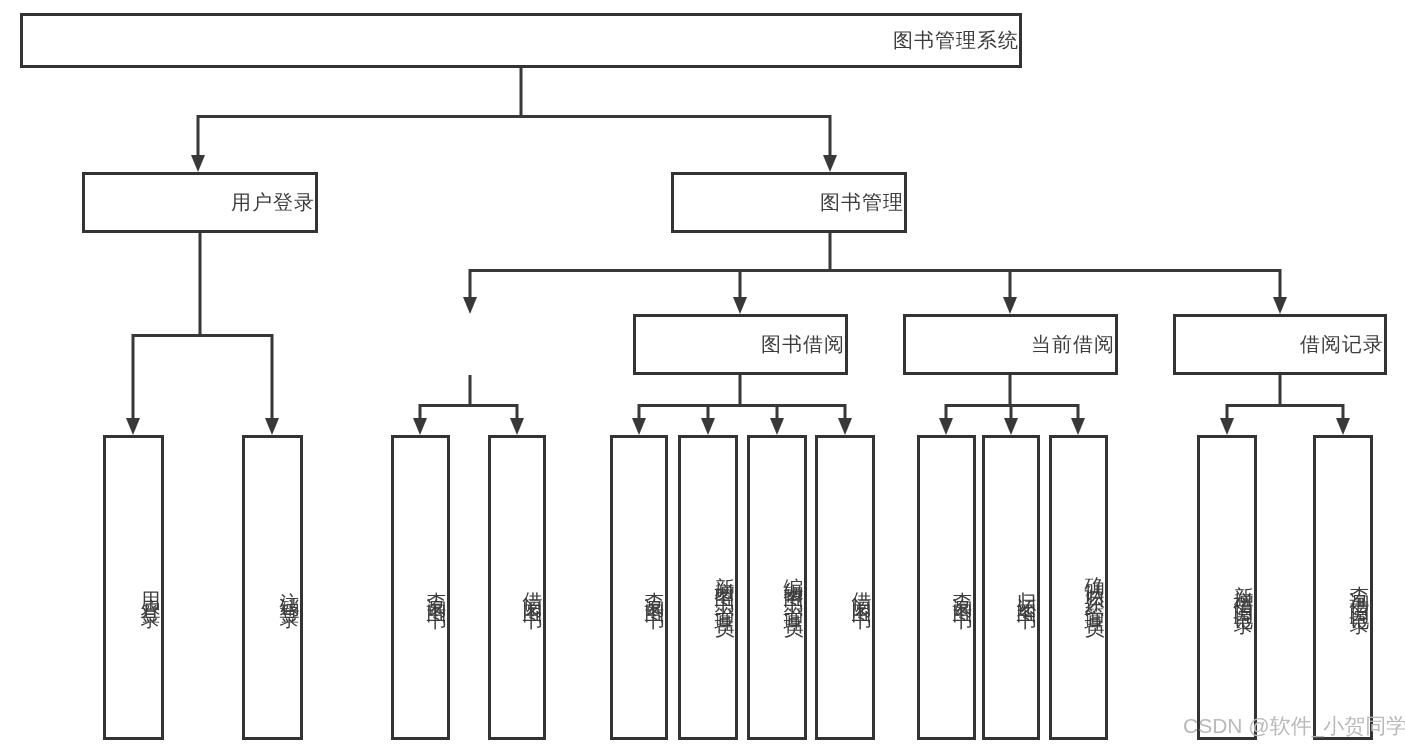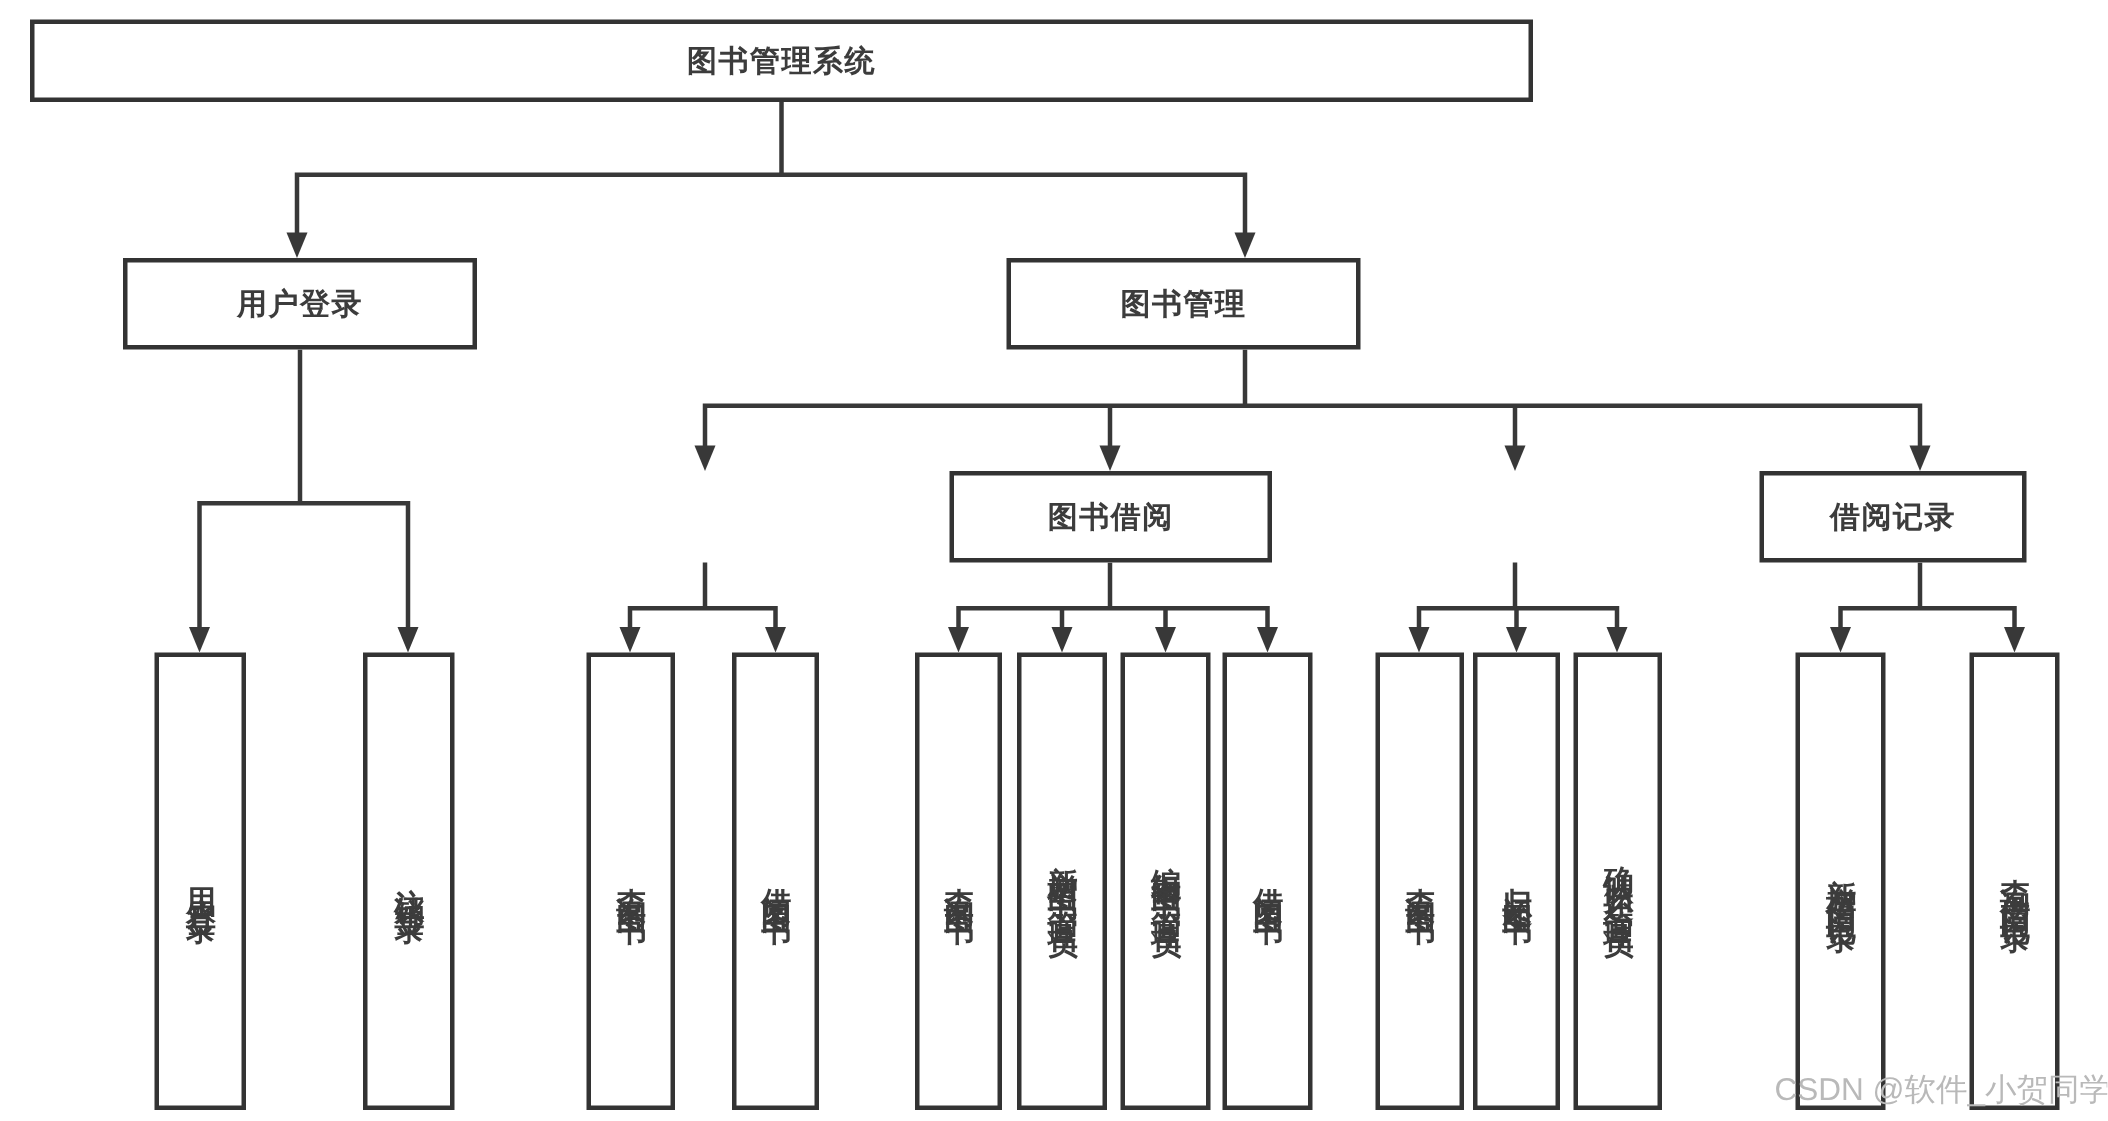--- a/index.html
+++ b/index.html
@@ -20,23 +20,22 @@
   }
   .connectors{
     position:absolute;left:0;top:0;width:1405px;height:747px;
     pointer-events:none;
   }
   .node{
     position:absolute;
     box-sizing:border-box;
     background:var(--box-fill);
     border:3px solid var(--border-color);
-    display:flex;align-items:center;justify-content:center;
+    display:flex;align-items:center;justify-content:flex-end;
     color:var(--text-color);
-    font-weight:bold;
   }
   .hbox .lbl{
     font-size:20px;
     letter-spacing:1px;
     white-space:nowrap;
   }
   .vbox .vlbl{
     writing-mode:vertical-rl;
     font-size:20px;
     letter-spacing:6px;
@@ -102,21 +101,24 @@
   <div class="node hbox" style="left:82px;top:172px;width:236px;height:61px">
     <span class="lbl">用户登录</span>
   </div>
   <div class="node hbox" style="left:671px;top:172px;width:236px;height:61px">
     <span class="lbl">图书管理</span>
   </div>
 
   <div class="node hbox" style="left:633px;top:314px;width:215px;height:61px">
     <span class="lbl">图书借阅</span>
   </div>
-  <div class="node hbox" style="left:1173px;top:314px;width:178px;height:61px">
+  <div class="node hbox" style="left:903px;top:314px;width:215px;height:61px">
+    <span class="lbl">当前借阅</span>
+  </div>
+  <div class="node hbox" style="left:1173px;top:314px;width:214px;height:61px">
     <span class="lbl">借阅记录</span>
   </div>
 
   <div class="node vbox" style="left:103px;top:435px;width:61px;height:305px">
     <span class="vlbl">用户登录</span>
   </div>
   <div class="node vbox" style="left:242px;top:435px;width:61px;height:305px">
     <span class="vlbl">注销登录</span>
   </div>
 

